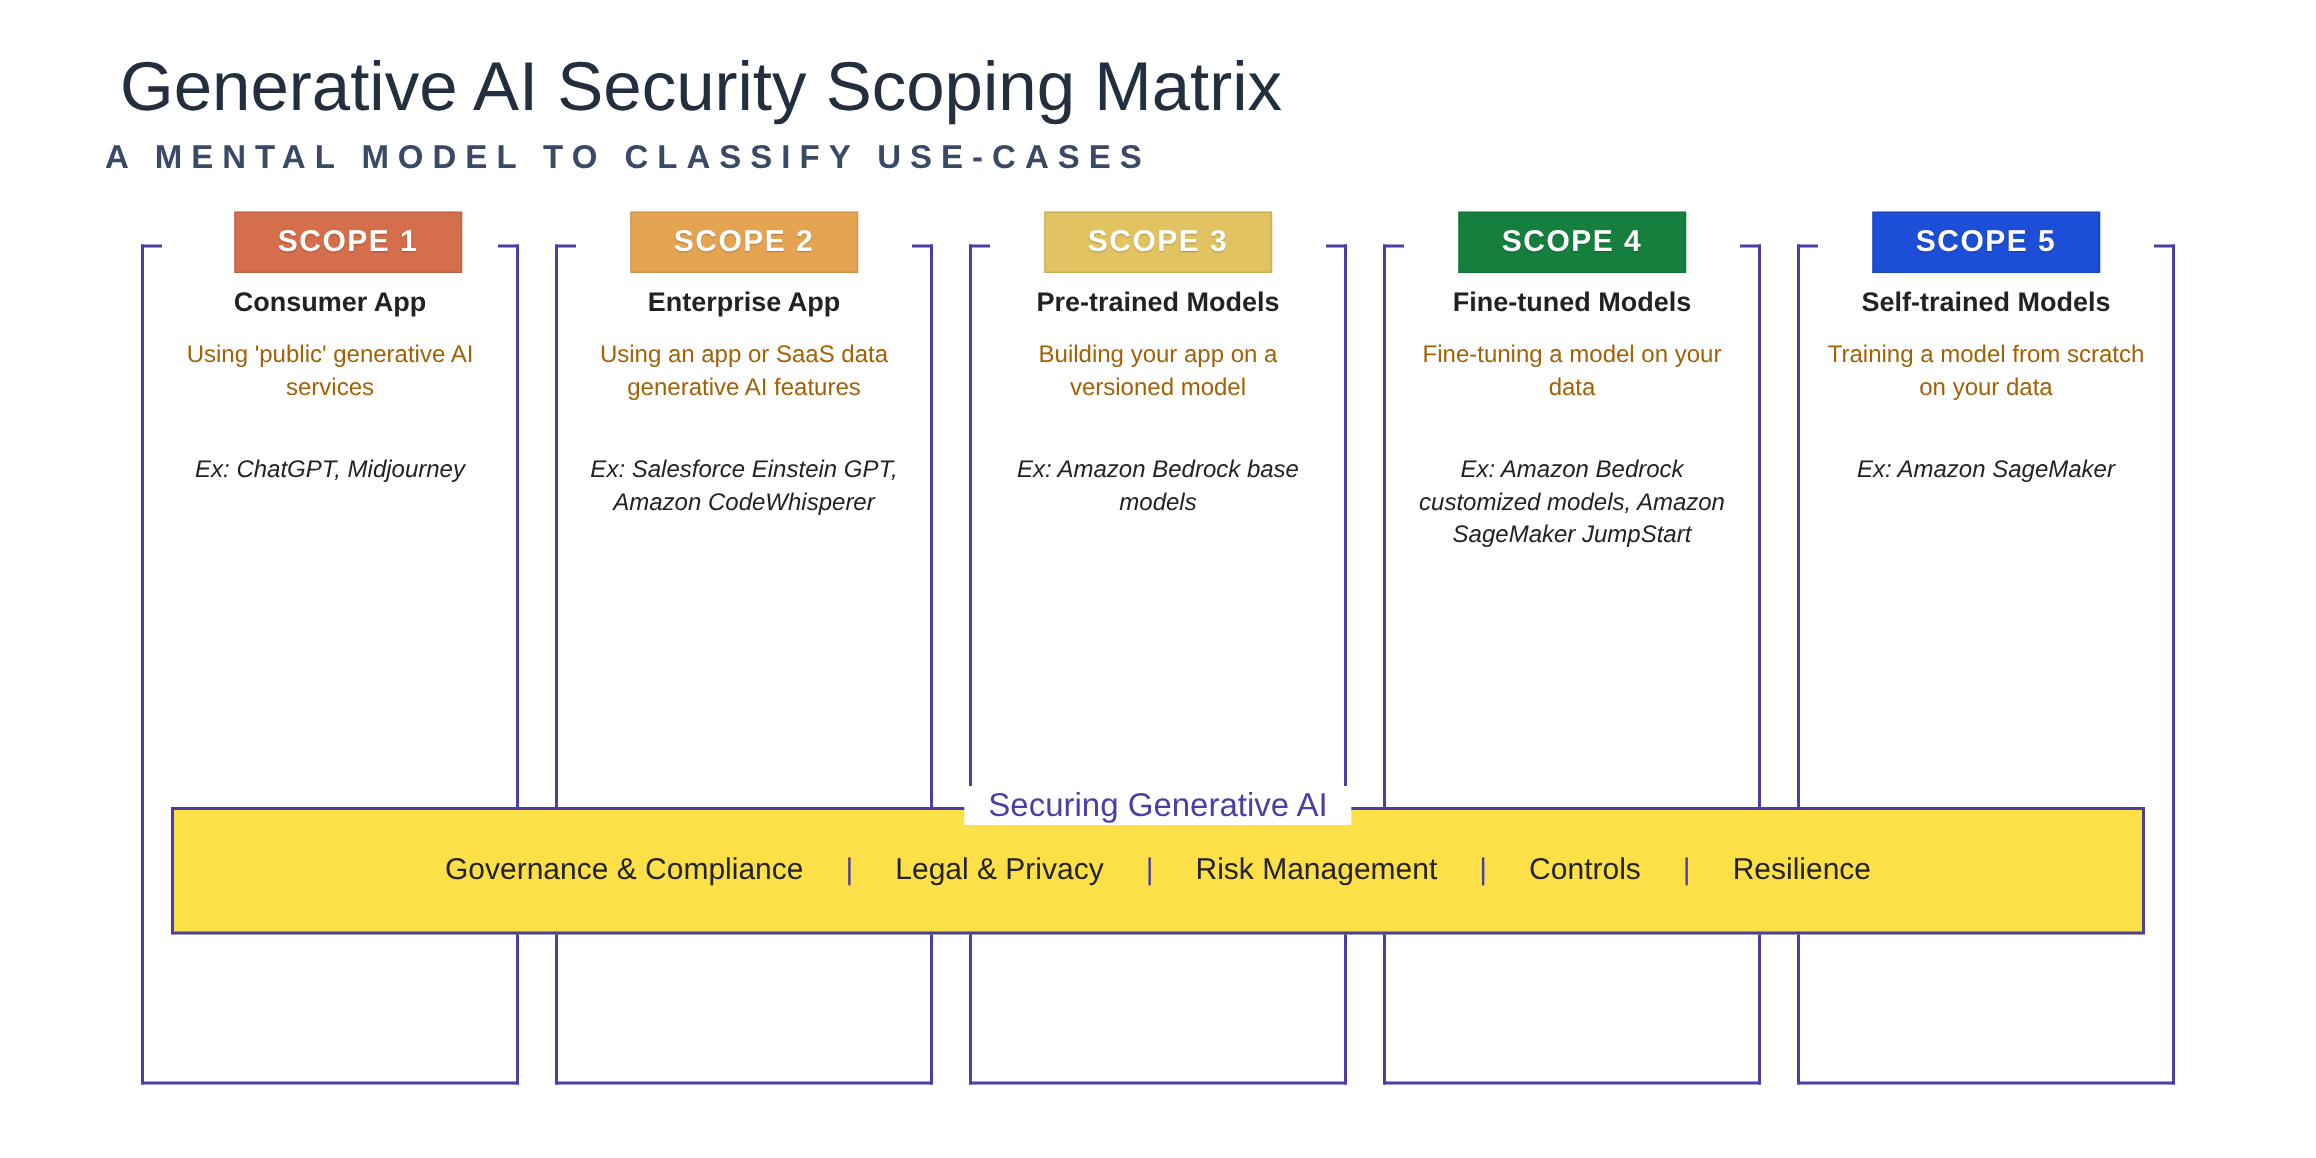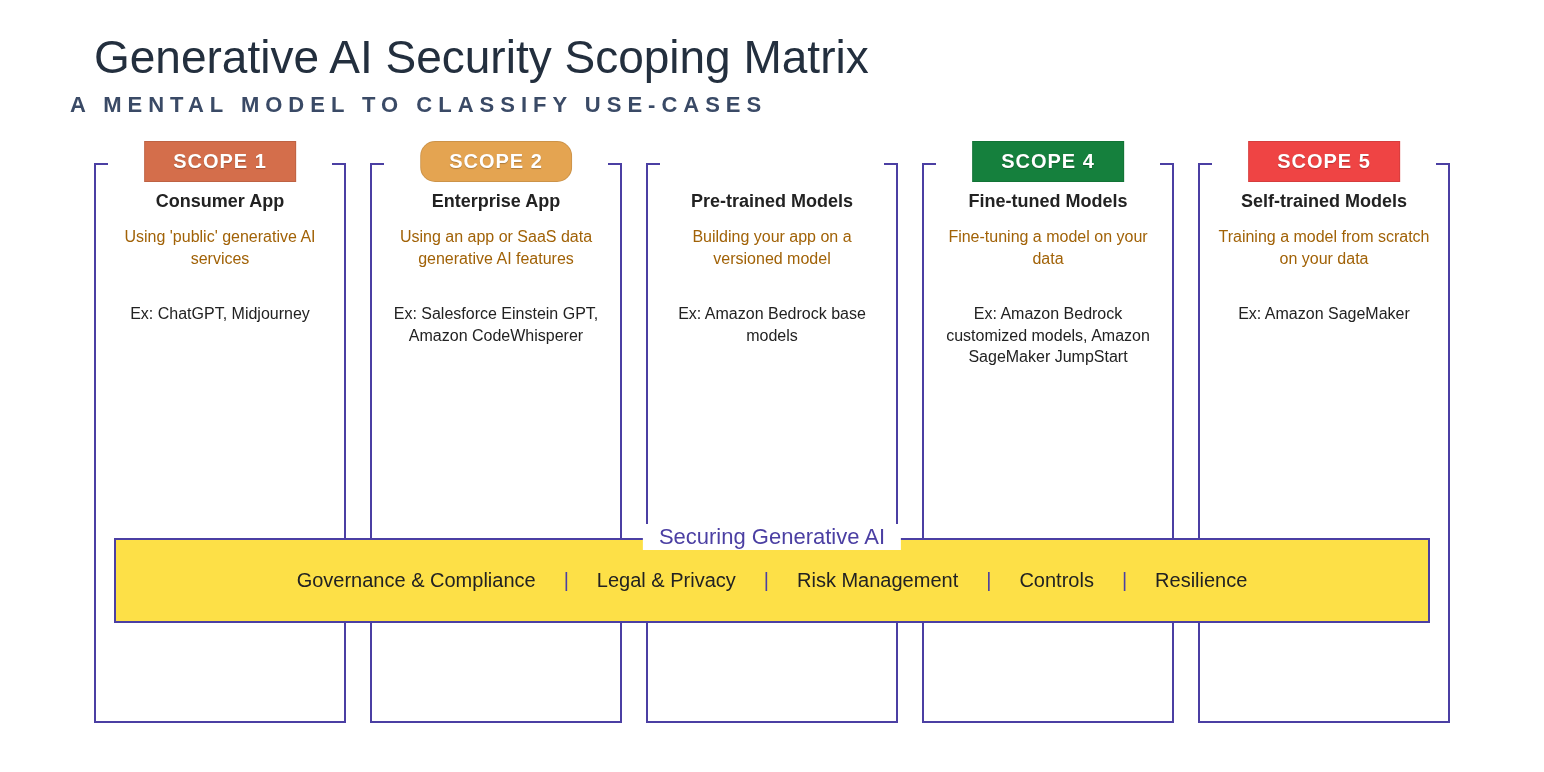--- a/index.html
+++ b/index.html
@@ -9,21 +9,21 @@
       width: 1544px;
       height: 772px;
       padding: 30px 70px 0 70px;
       overflow: hidden;
     }
     .title {
       font-size: 46px;
       font-weight: 300;
       color: #232f3e;
       margin-bottom: 8px;
-      margin-left: 24px;
+      margin-left: 10px;
     }
     .subtitle {
       font-size: 22px;
       font-weight: 700;
       color: #3a4a66;
       letter-spacing: 6px;
       margin-bottom: 45px;
     }
     .matrix {
       position: relative;
@@ -72,20 +72,21 @@
     }
     .scope-desc {
       font-size: 16px;
       color: #a16207;
       line-height: 1.35;
       margin-bottom: 34px;
       padding: 0 6px;
     }
     .scope-example {
       font-size: 16px;
+      font-style: italic;
       color: #222;
       line-height: 1.35;
       padding: 0 6px;
     }
     .securing-box {
       position: absolute;
       left: 44px;
       right: 44px;
       top: 375px;
       background: #fde047;
@@ -120,48 +121,49 @@
   </style>
 </head>
 <body>
 
 <div class="title">Generative AI Security Scoping Matrix</div>
 <div class="subtitle">A MENTAL MODEL TO CLASSIFY USE-CASES</div>
 
 <div class="matrix">
 
   <div class="scope-column">
-    <div class="scope-badge" style="background: rgb(212, 110, 75);">SCOPE 1</div>
+    <div class="scope-badge" style="background: rgb(212, 110, 75); margin-left: 12px;">SCOPE 1</div>
     <div class="scope-name">Consumer App</div>
     <div class="scope-desc">Using 'public' generative AI services</div>
     <div class="scope-example">Ex: ChatGPT, Midjourney</div>
   </div>
 
   <div class="scope-column">
-    <div class="scope-badge" style="background: rgb(228, 164, 81); border-radius: 15px;">SCOPE 2</div>
+    <div class="scope-badge" style="background: rgb(228, 164, 81);">SCOPE 2</div>
     <div class="scope-name">Enterprise App</div>
     <div class="scope-desc">Using an app or SaaS data generative AI features</div>
     <div class="scope-example">Ex: Salesforce Einstein GPT, Amazon CodeWhisperer</div>
   </div>
 
   <div class="scope-column">
+    <div class="scope-badge" style="background: rgb(226, 195, 97);">SCOPE 3</div>
     <div class="scope-name">Pre-trained Models</div>
     <div class="scope-desc">Building your app on a versioned model</div>
     <div class="scope-example">Ex: Amazon Bedrock base models</div>
   </div>
 
   <div class="scope-column">
     <div class="scope-badge" style="background: #15803d;">SCOPE 4</div>
     <div class="scope-name">Fine-tuned Models</div>
     <div class="scope-desc">Fine-tuning a model on your data</div>
     <div class="scope-example">Ex: Amazon Bedrock customized models, Amazon SageMaker JumpStart</div>
   </div>
 
   <div class="scope-column">
-    <div class="scope-badge" style="background: #ef4444;">SCOPE 5</div>
+    <div class="scope-badge" style="background: #1d4ed8;">SCOPE 5</div>
     <div class="scope-name">Self-trained Models</div>
     <div class="scope-desc">Training a model from scratch on your data</div>
     <div class="scope-example">Ex: Amazon SageMaker</div>
   </div>
 
   <div class="securing-box">
     <div class="securing-title">Securing Generative AI</div>
     <div class="securing-items">
       <span class="securing-item">Governance &amp; Compliance</span>
       <span class="sep">|</span>

